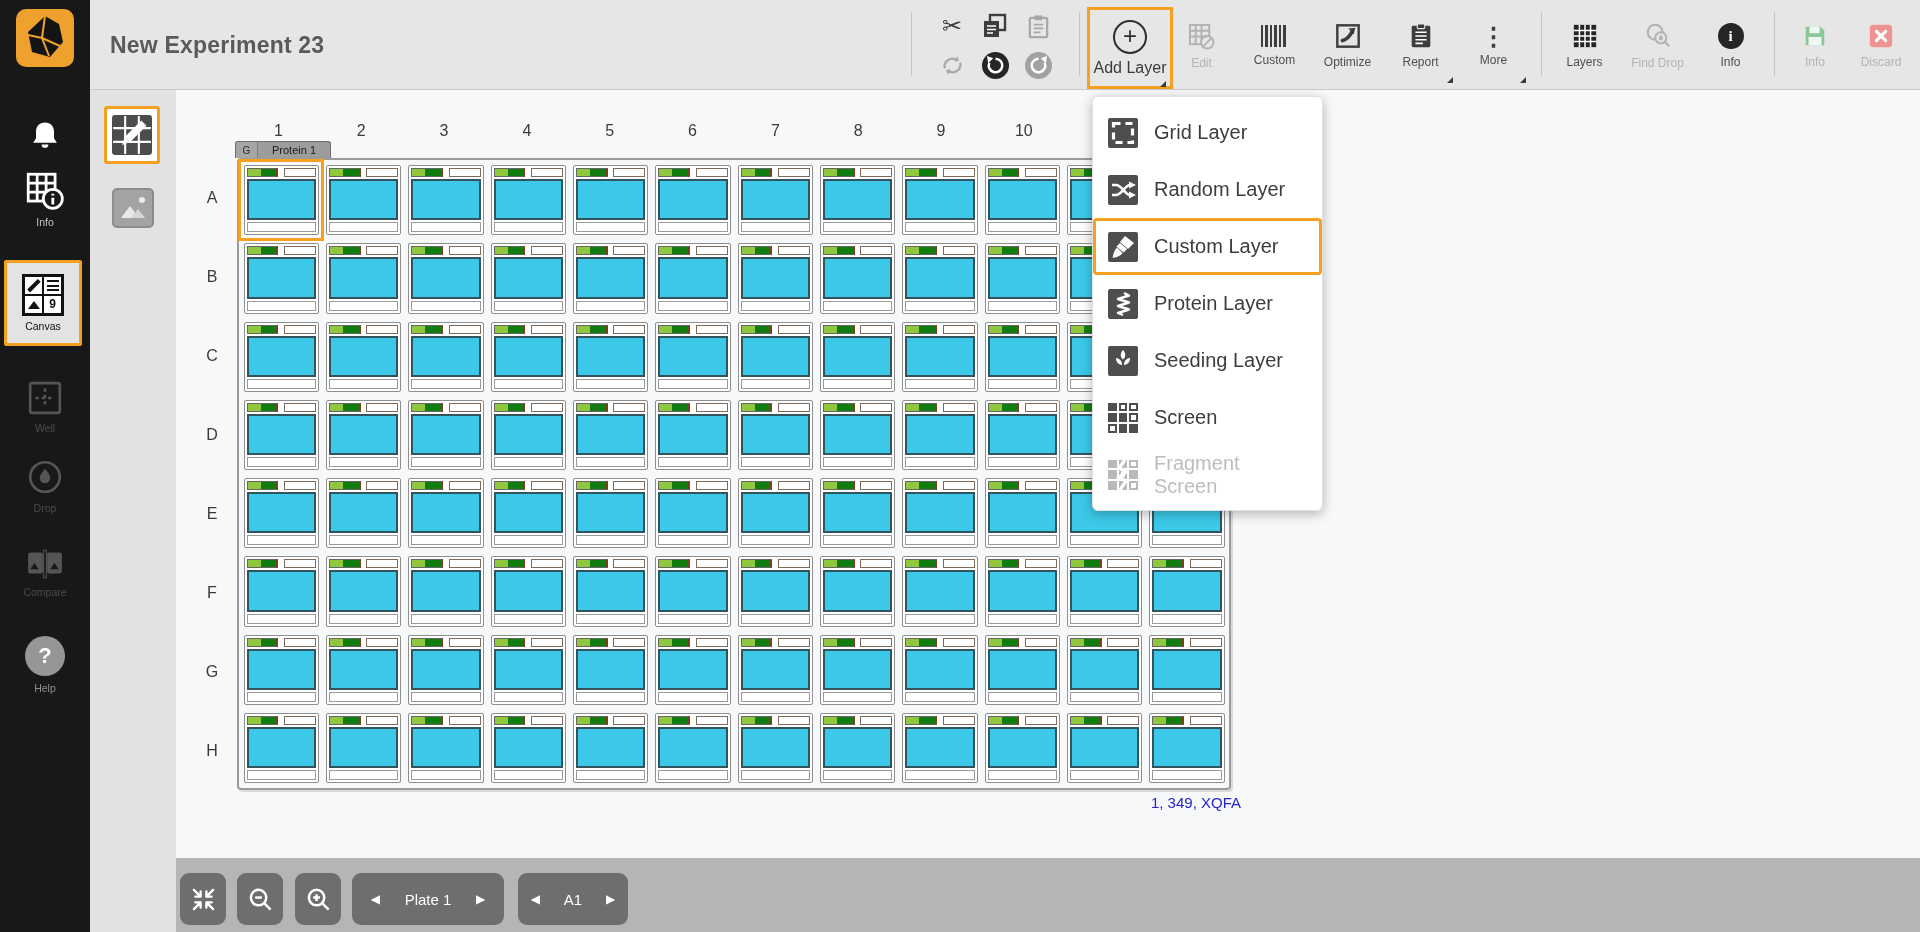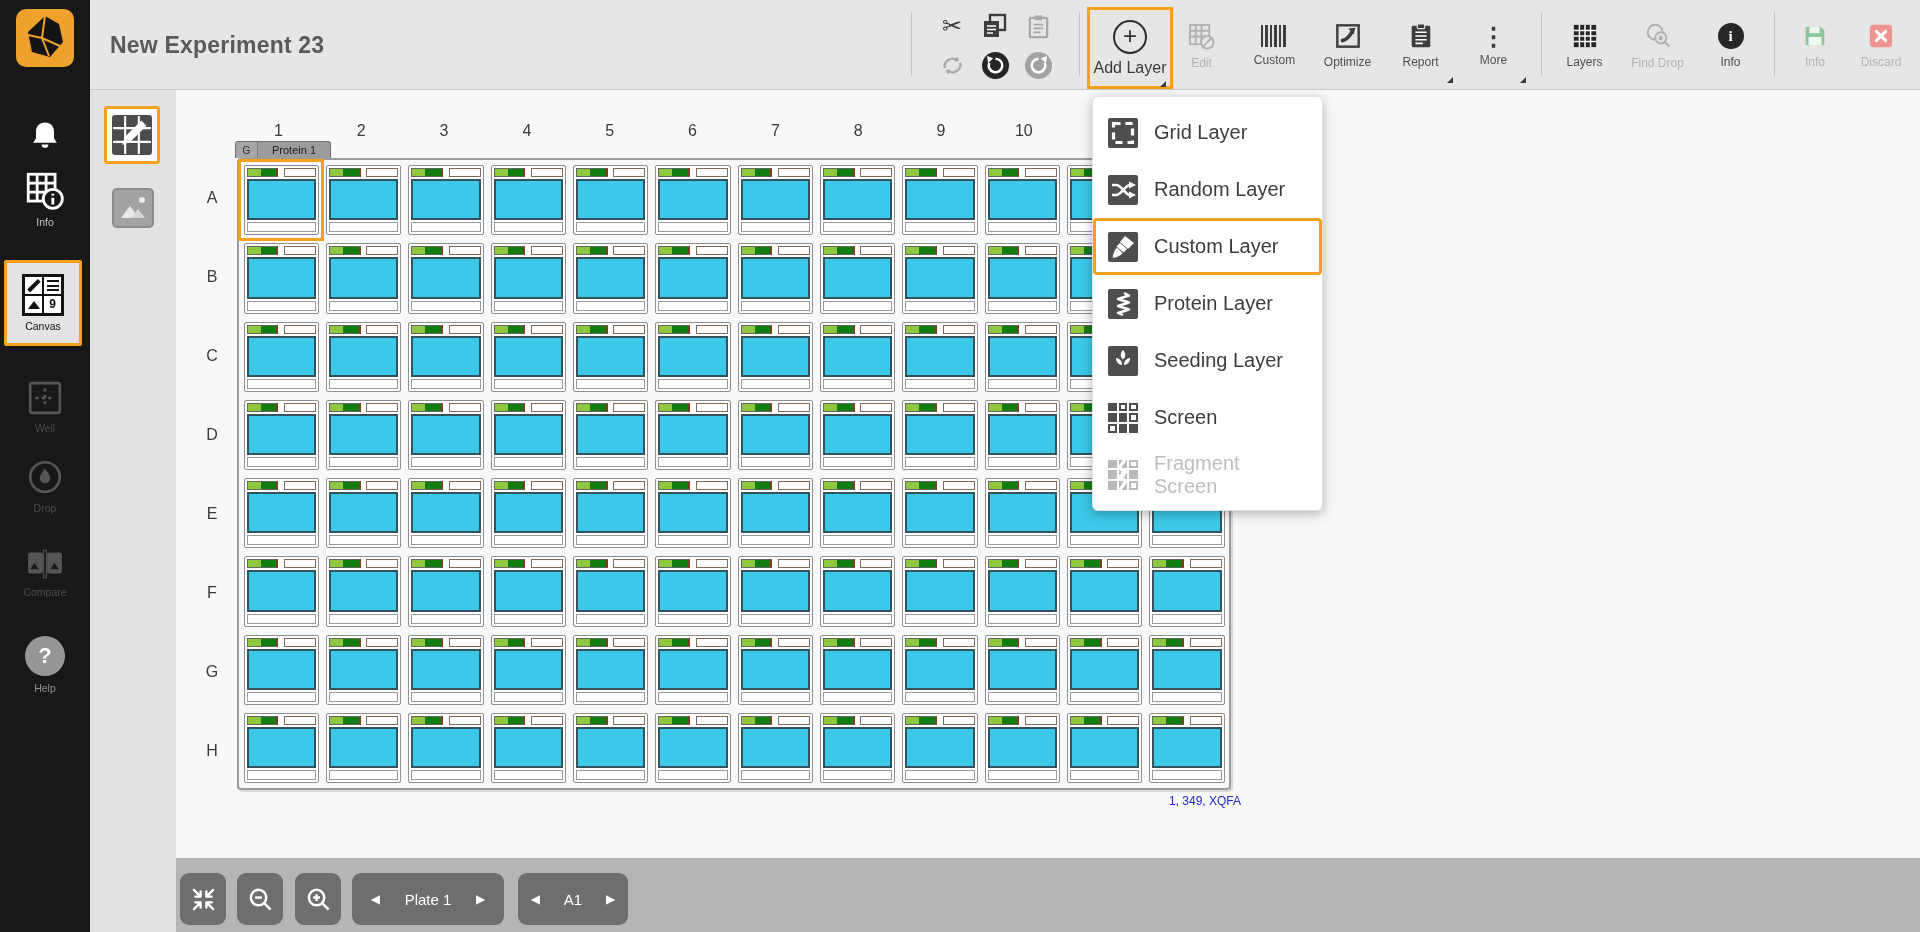--- a/index.html
+++ b/index.html
@@ -81,21 +81,21 @@
   .well-cell { padding:4px 3.5px; position:relative; cursor:pointer; }
   .well-box { width:100%; height:100%; background:#fff; border:1.6px solid #8f8f8f; border-radius:2px; padding:2px; display:flex; flex-direction:column; gap:2px; }
   .bars { height:9px; display:flex; justify-content:space-between; }
   .bar-green { width:46%; display:flex; border:1px solid #666; border-right:2px solid #7d3f1e; }
   .bar-green .bg-light { width:45%; background:var(--bar-light); }
   .bar-green .bg-dark { flex:1; background:var(--bar-dark); }
   .bar-empty { width:46%; background:#fff; border:1px solid #7d6a5a; }
   .pool { flex:1; background:var(--well-fill); border:2px solid #33545c; }
   .strip { height:10px; background:#fff; border:1px solid #9a9a9a; }
   .well-cell.selected { outline:3px solid var(--accent); outline-offset:-1px; z-index:5; }
-  .status-text { position:absolute; left:895px; top:704px; width:170px; text-align:right; font-size:12px; color:var(--status-blue); }
+  .status-text { position:absolute; left:895px; top:704px; width:170px; text-align:right; font-size:15px; color:var(--status-blue); }
 
   
   .bottombar { position:absolute; left:176px; bottom:0; width:1744px; height:74px; background:#b5b5b5; z-index:15; }
   .bb-btn { position:absolute; top:15px; height:52px; background:#6e6e6e; border-radius:9px; display:flex; align-items:center; justify-content:center; cursor:pointer; }
   .sq { width:46px; }
   .pill { gap:14px; color:#fff; font-size:15px; }
   .pill .arrow { font-size:12px; color:#fff; padding:4px 6px; cursor:pointer; }
   .pill .plabel { min-width:56px; text-align:center; }
 </style>
 </head>

